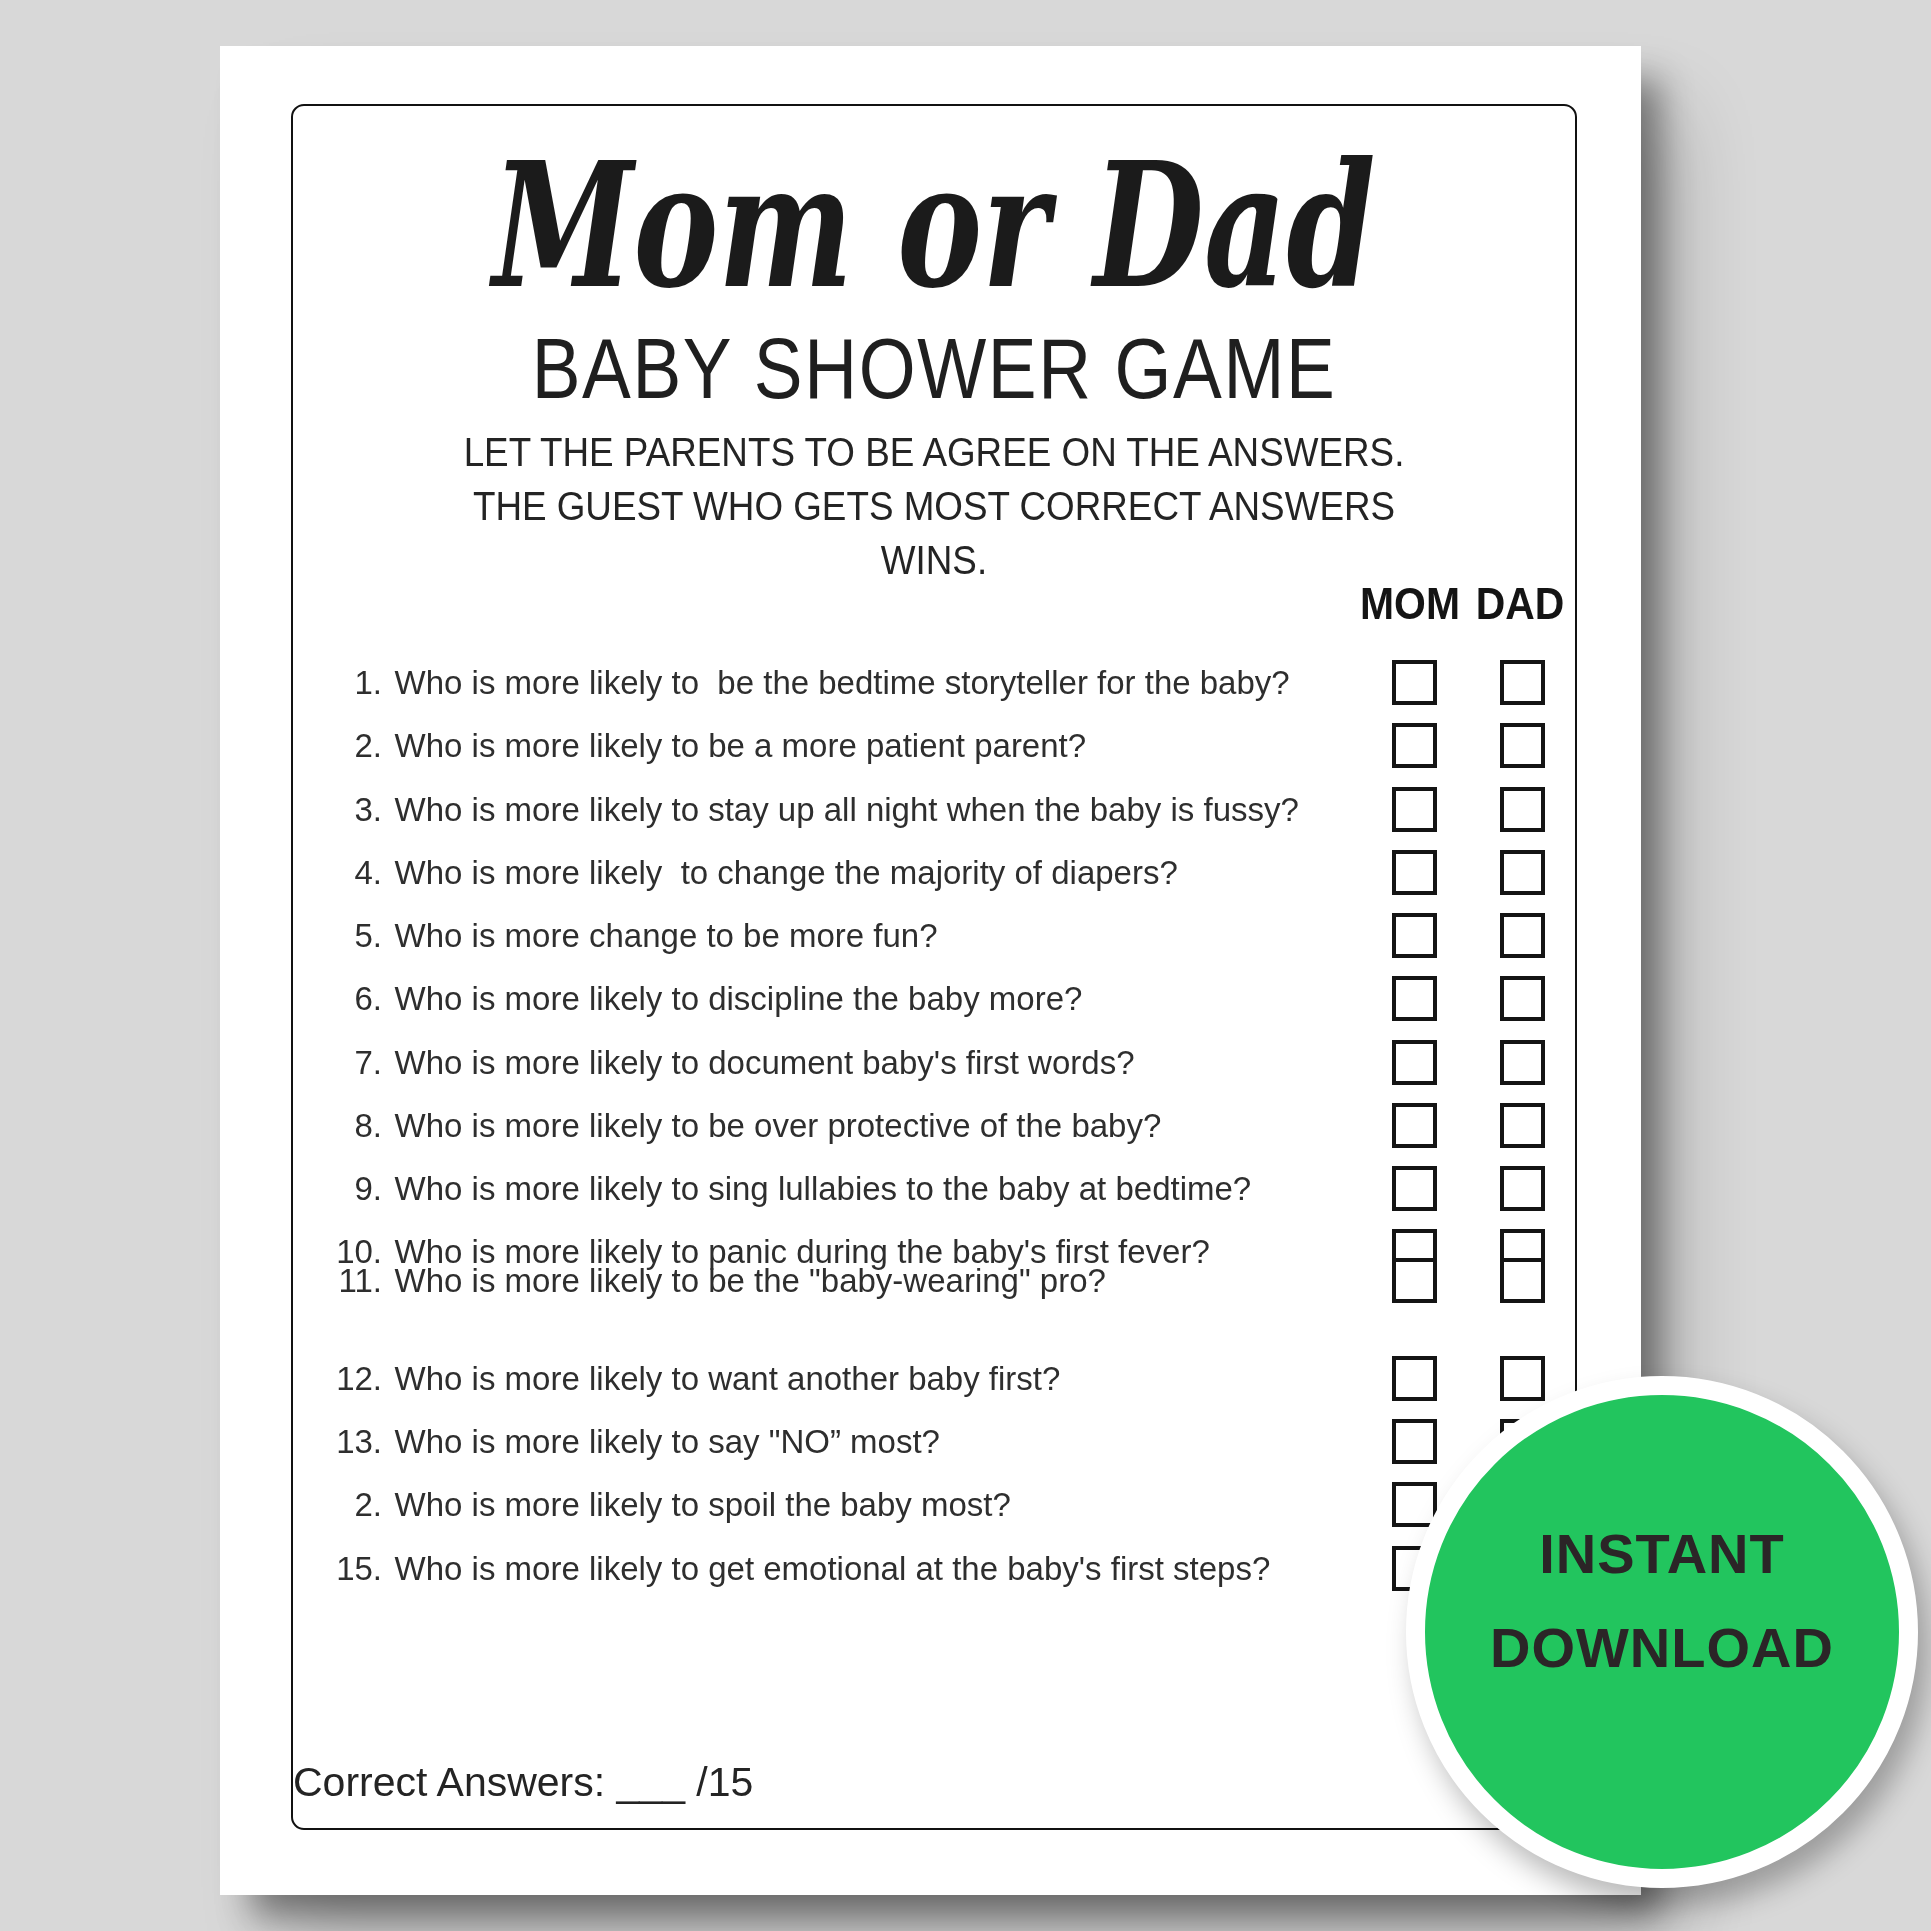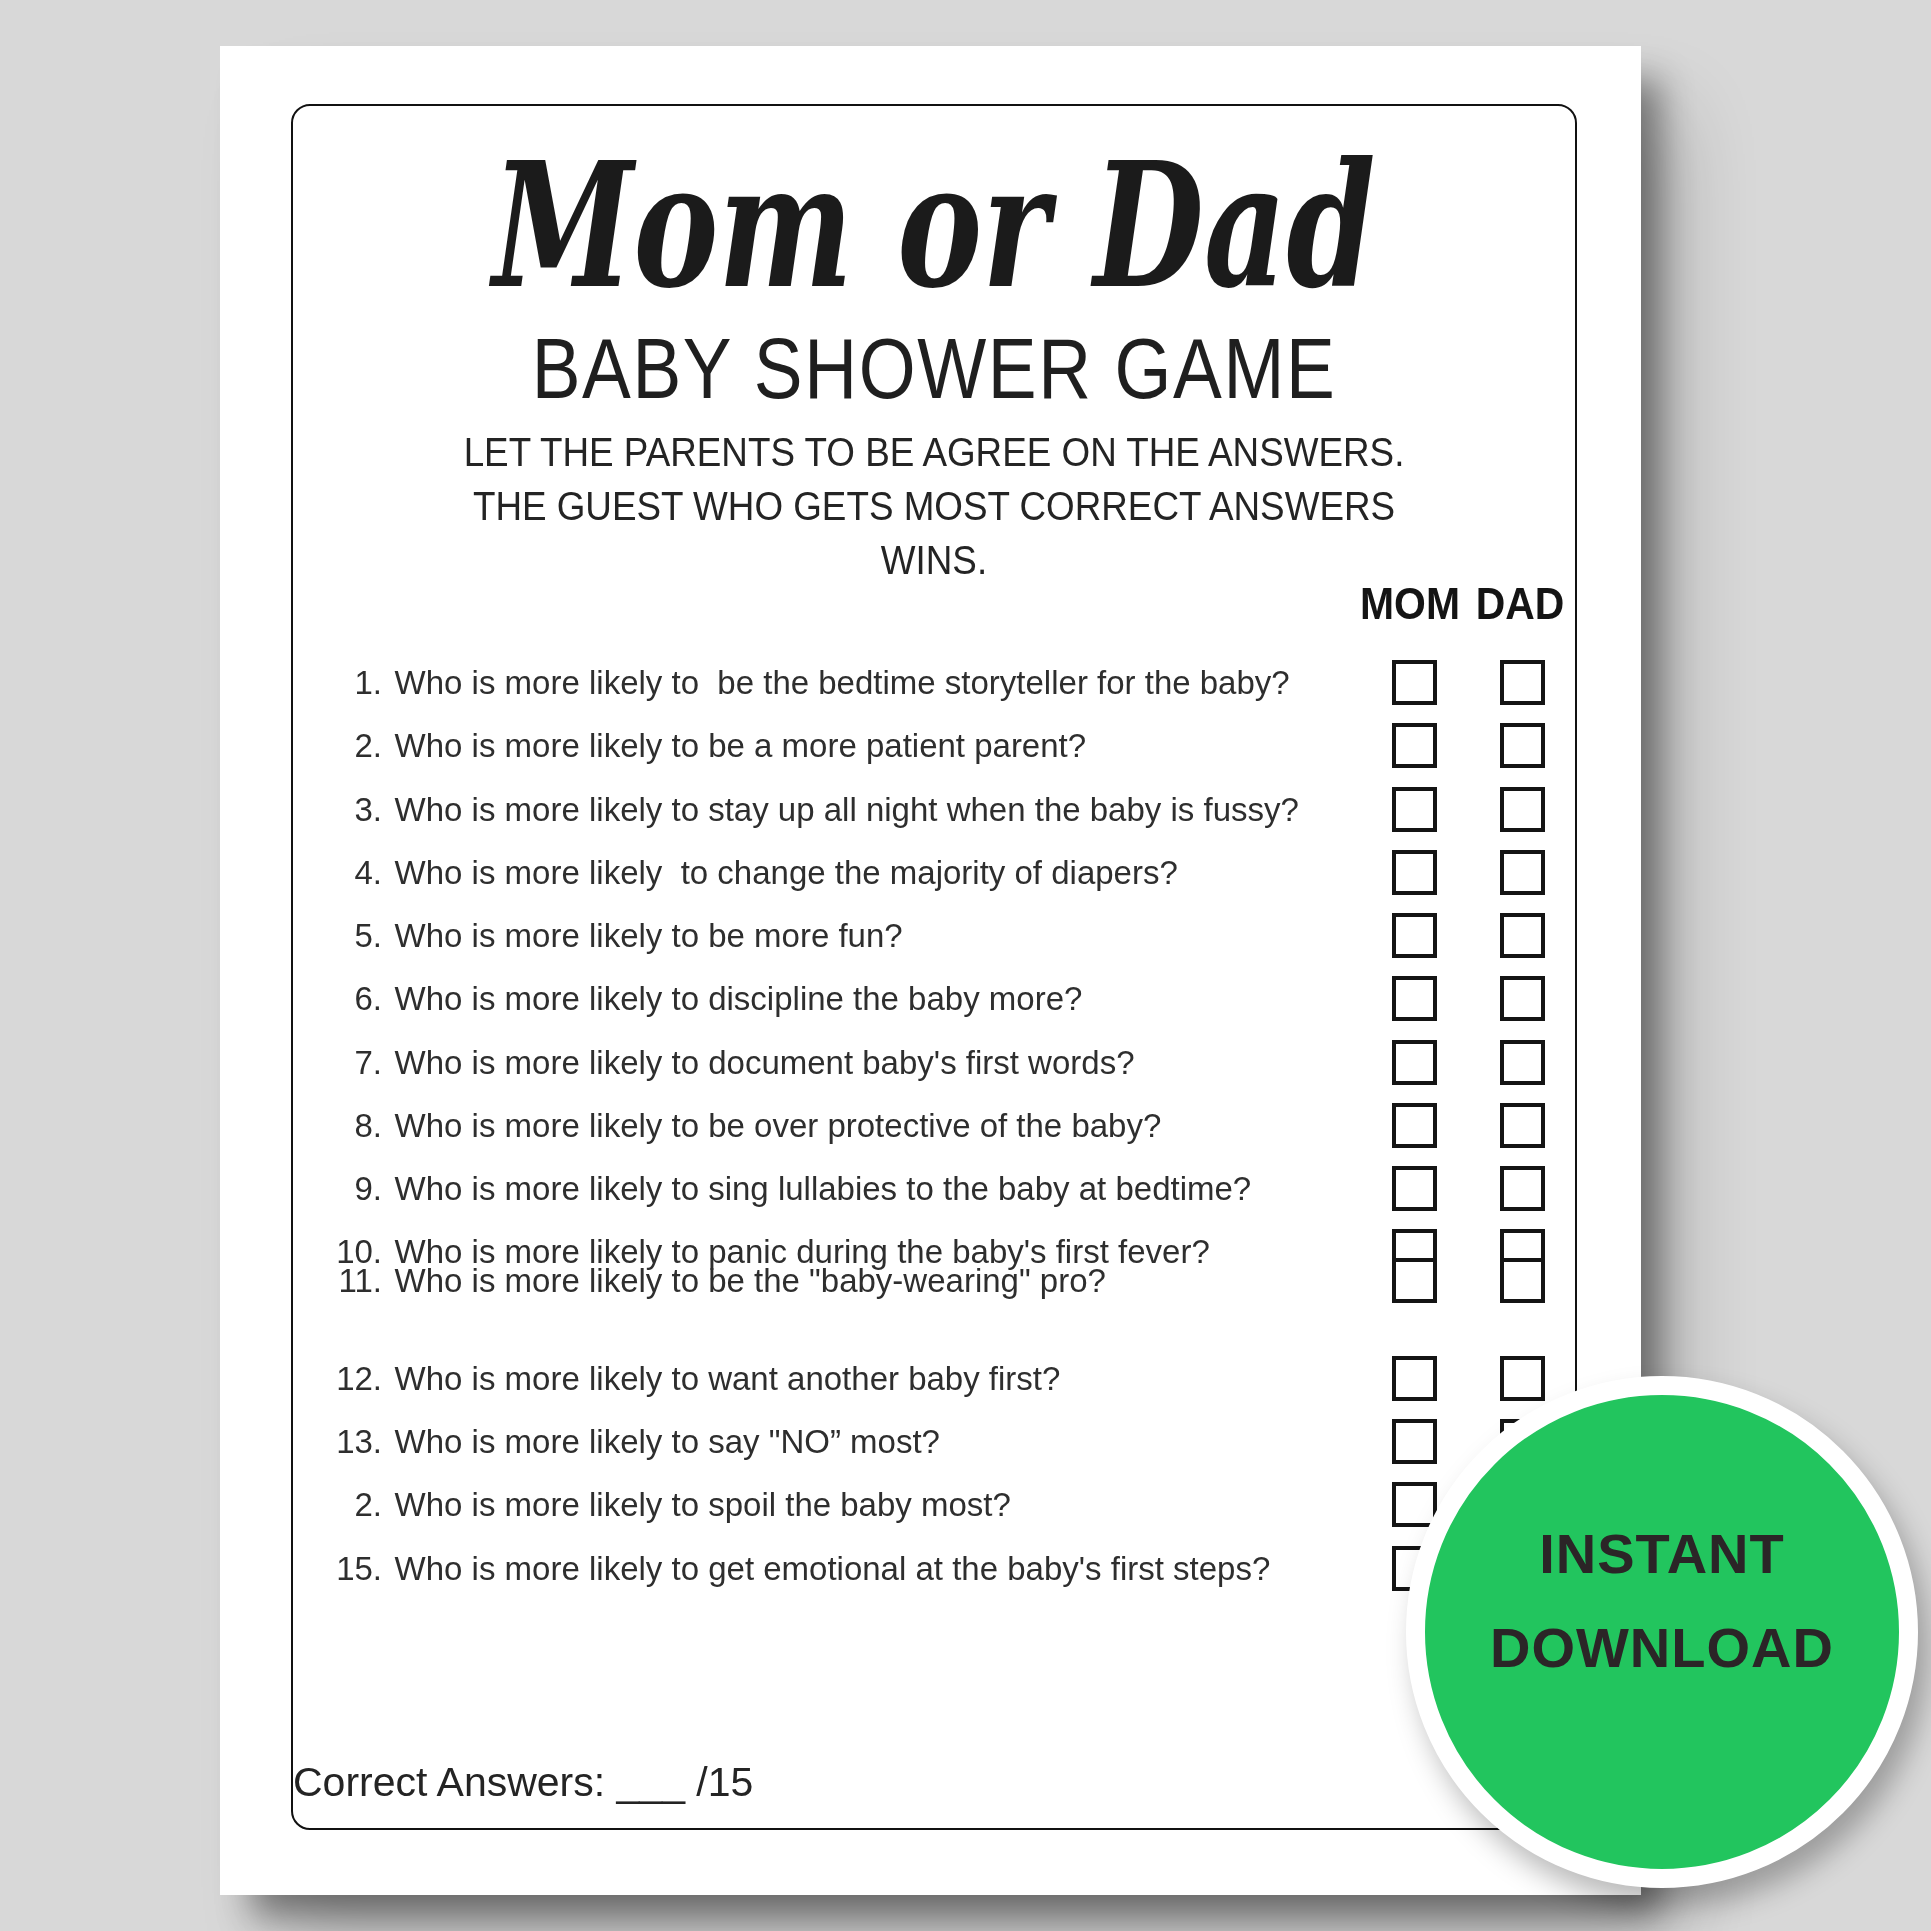--- a/index.html
+++ b/index.html
@@ -15,21 +15,21 @@
     left: 220px; top: 46px;
     width: 1421px; height: 1849px;
     background: #ffffff;
     box-shadow: 25px 27px 33px -5.8px rgba(0,0,0,0.42), 48px 53px 77px -9.7px rgba(0,0,0,0.20);
   }
   .card {
     position: absolute;
     left: 71px; top: 58px;
     width: 1286px; height: 1726px;
     border: 2.9px solid #111111;
-    border-radius: 19px;
+    border-radius: 13px;
     box-sizing: border-box;
   }
   .title-script {
     position: absolute;
     left: 0; top: 13.5px; width: 100%;
     height: 212px; line-height: 212px;
     text-align: center;
     font-family: "DejaVu Serif", serif;
     font-style: italic;
     font-weight: bold;
@@ -171,21 +171,21 @@
           <div class="cb dad"></div>
         </div>
         <div class="q-row" style="top: 744px;">
           <span class="q-num">4.</span>
           <span class="q-text">Who is more likely  to change the majority of diapers?</span>
           <div class="cb mom"></div>
           <div class="cb dad"></div>
         </div>
         <div class="q-row" style="top: 807px;">
           <span class="q-num">5.</span>
-          <span class="q-text">Who is more likely to be more fun?</span>
+          <span class="q-text">Who is more change to be more fun?</span>
           <div class="cb mom"></div>
           <div class="cb dad"></div>
         </div>
         <div class="q-row" style="top: 870px;">
           <span class="q-num">6.</span>
           <span class="q-text">Who is more likely to discipline the baby more?</span>
           <div class="cb mom"></div>
           <div class="cb dad"></div>
         </div>
         <div class="q-row" style="top: 934px;">

